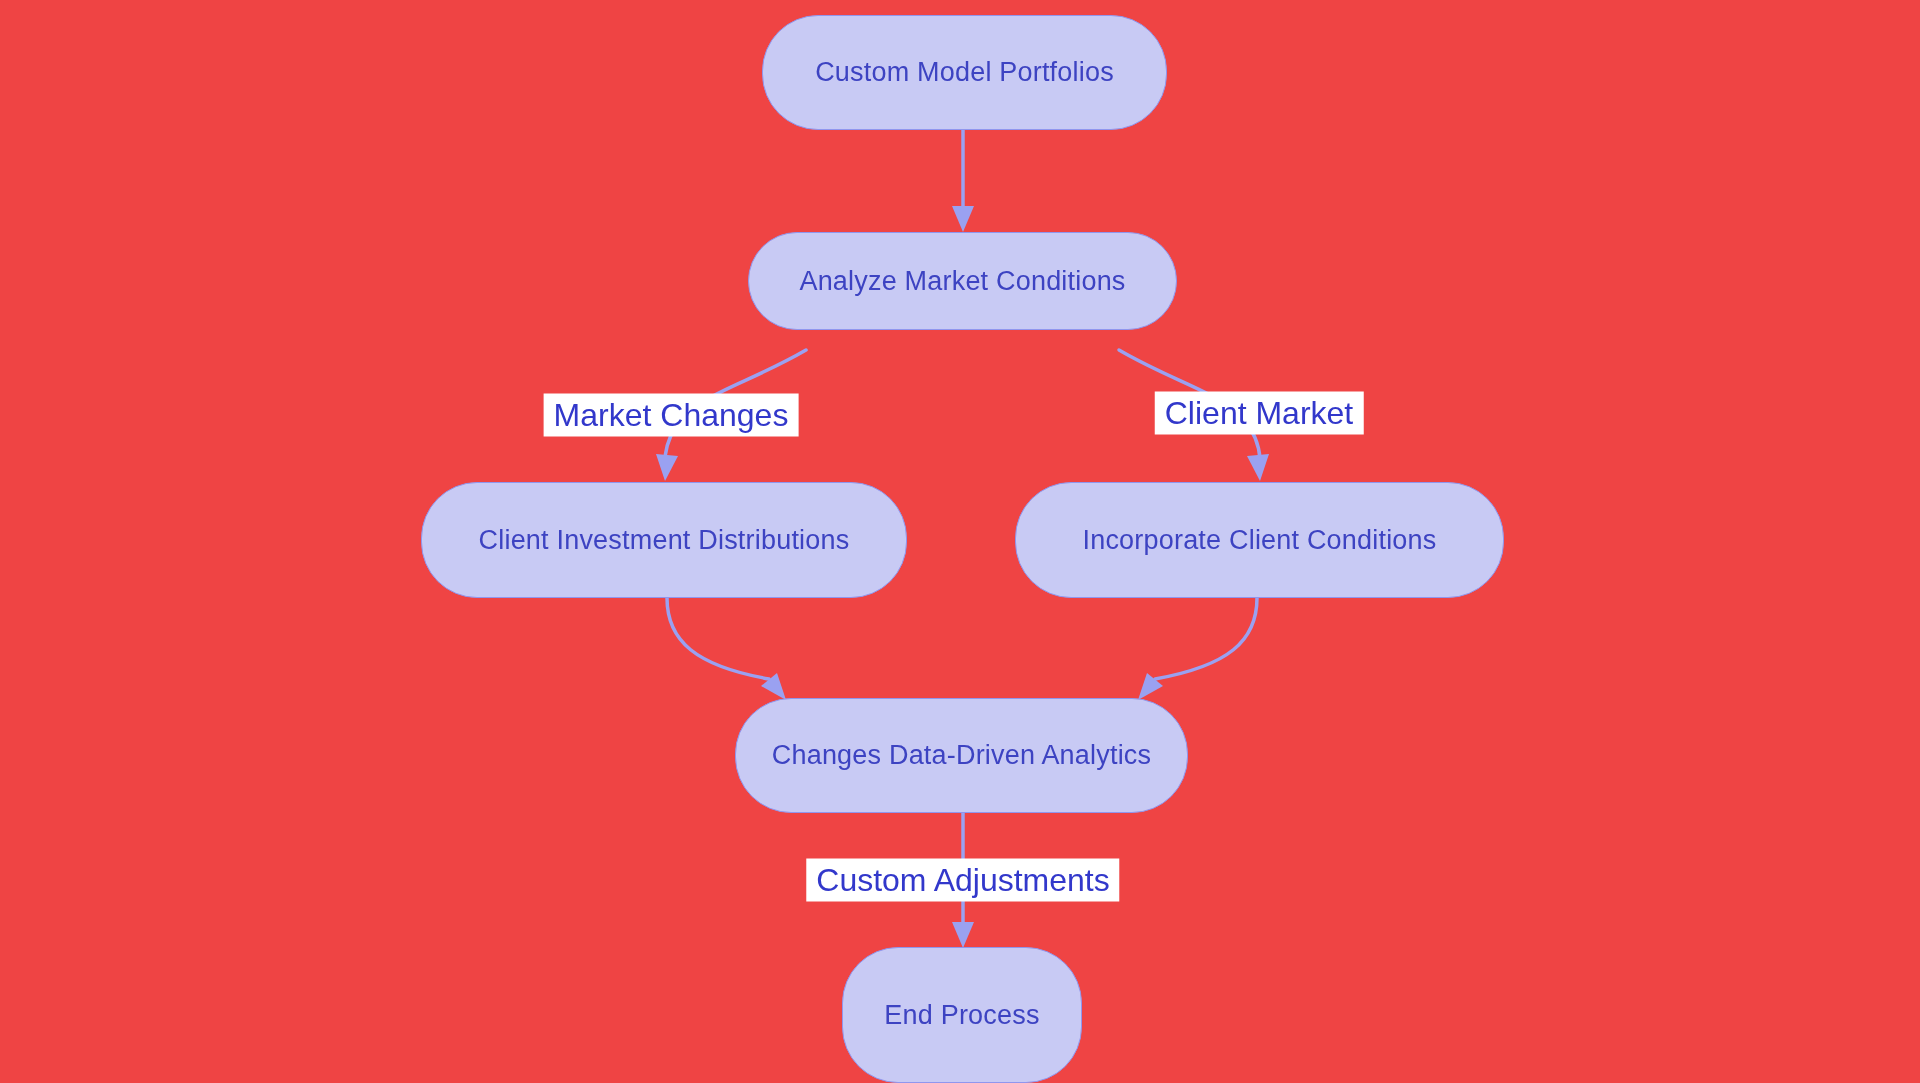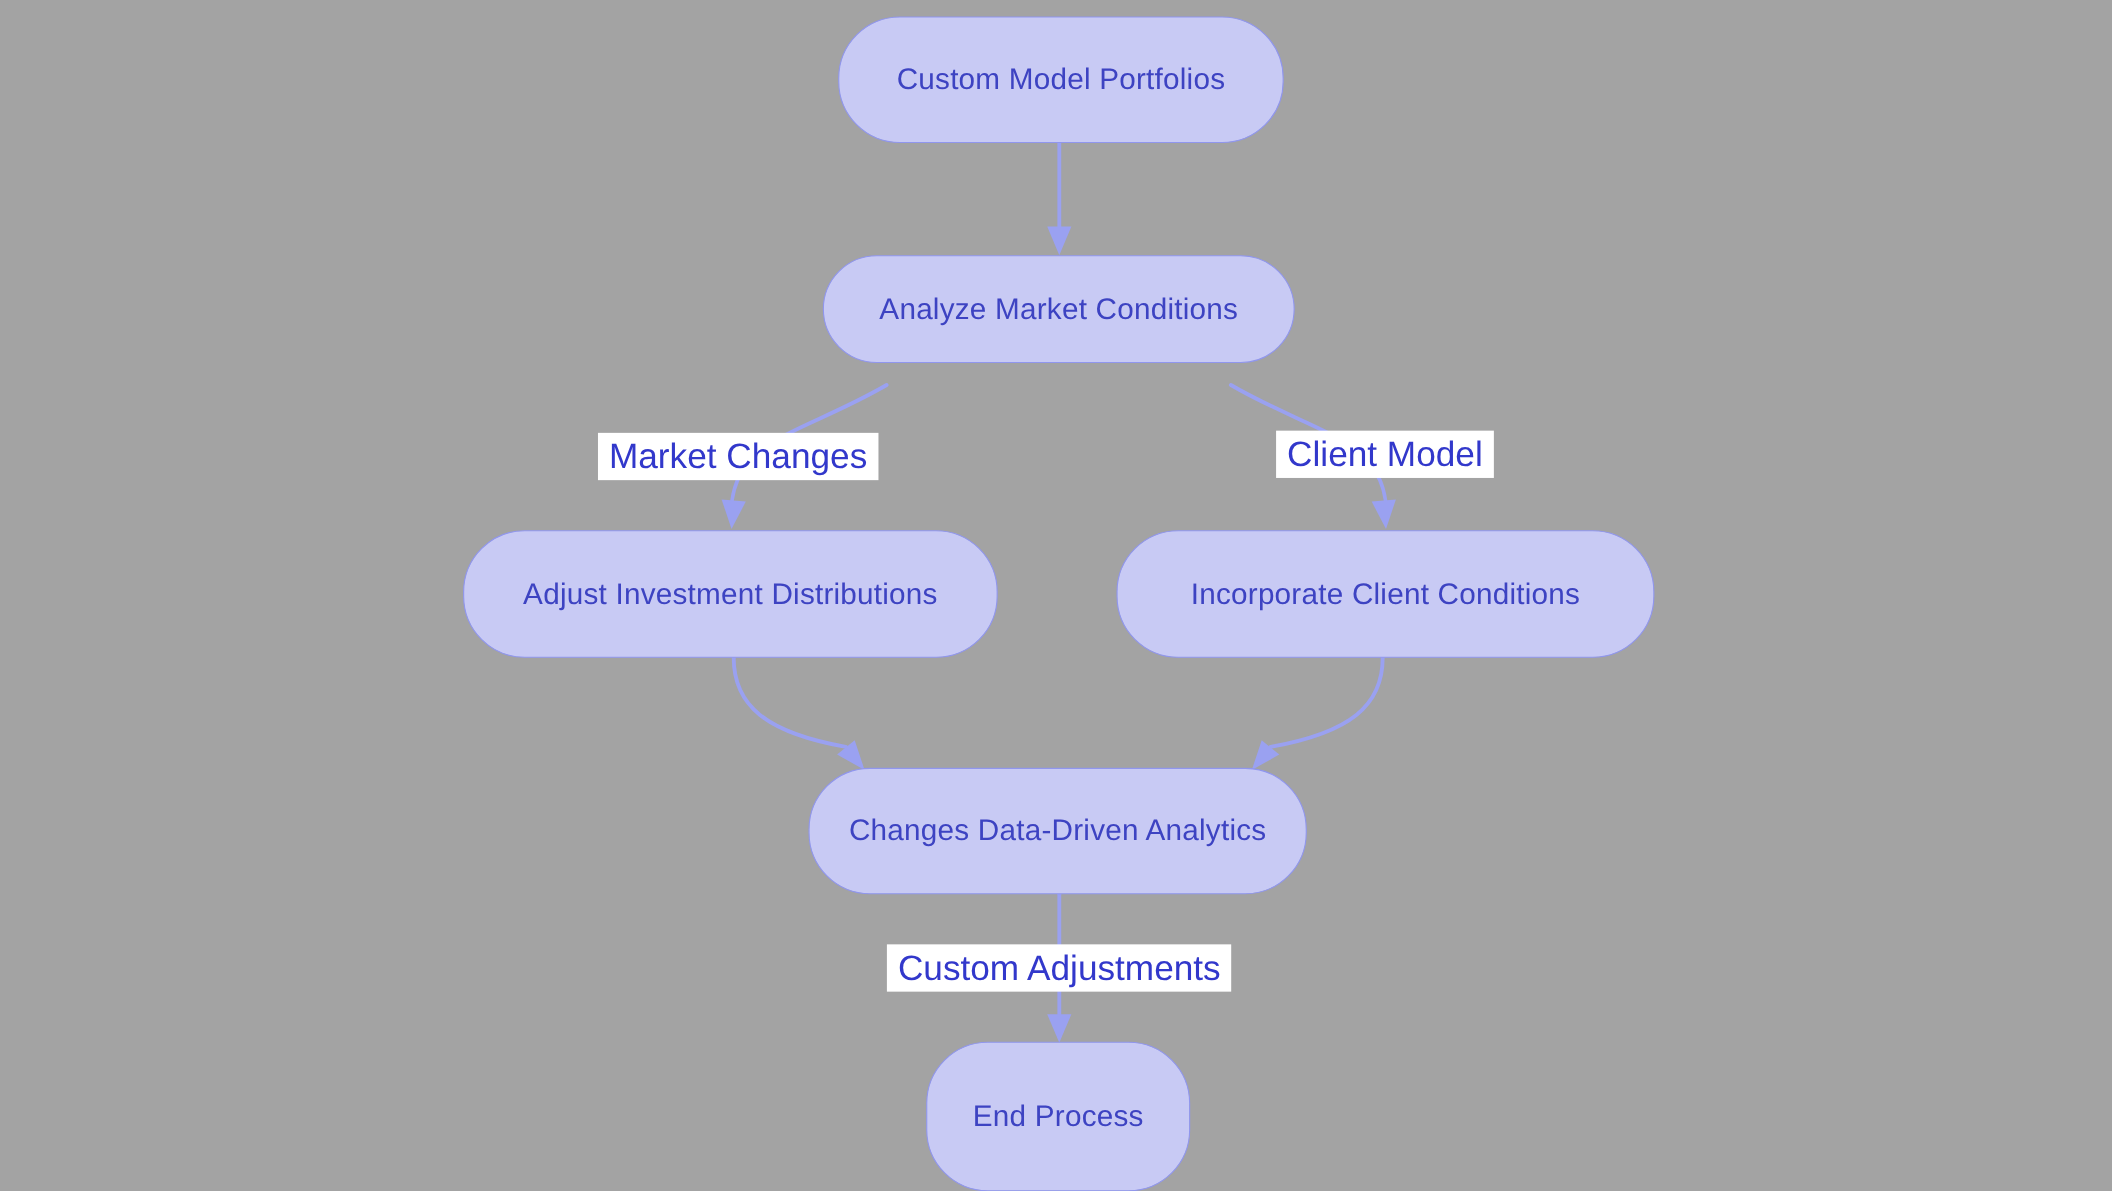--- a/index.html
+++ b/index.html
@@ -8,21 +8,21 @@
     background: #ffffff;
     width: 1920px;
     height: 1083px;
     overflow: hidden;
     font-family: "Liberation Sans", sans-serif;
   }
   .canvas {
     position: relative;
     width: 1920px;
     height: 1083px;
-    background: #a3a3a3;
+    background: #ef4444;
   }
   svg.edges {
     position: absolute;
     left: 0;
     top: 0;
     width: 1920px;
     height: 1083px;
   }
   .node {
     position: absolute;
@@ -78,27 +78,27 @@
       <polygon points="786,700 777,673 761,686"></polygon>
       <polygon points="1138,700 1147,673 1163,686"></polygon>
       <polygon points="952,922 974,922 963,948"></polygon>
     </g>
   </svg>
 
   <div class="node" id="node-1">Custom Model Portfolios</div>
 
   <div class="node" id="node-2">Analyze Market Conditions</div>
 
-  <div class="node" id="node-3">Adjust Investment Distributions</div>
+  <div class="node" id="node-3">Client Investment Distributions</div>
 
   <div class="node" id="node-4">Incorporate Client Conditions</div>
 
   <div class="node" id="node-5">Changes Data-Driven Analytics</div>
 
   <div class="node" id="node-6">End Process</div>
 
   <div class="edge-label" id="label-market-changes">Market Changes</div>
 
-  <div class="edge-label" id="label-client-needs">Client Model</div>
+  <div class="edge-label" id="label-client-needs">Client Market</div>
 
   <div class="edge-label" id="label-final-adjustments">Custom Adjustments</div>
 
 </div>
 
 </body></html>

